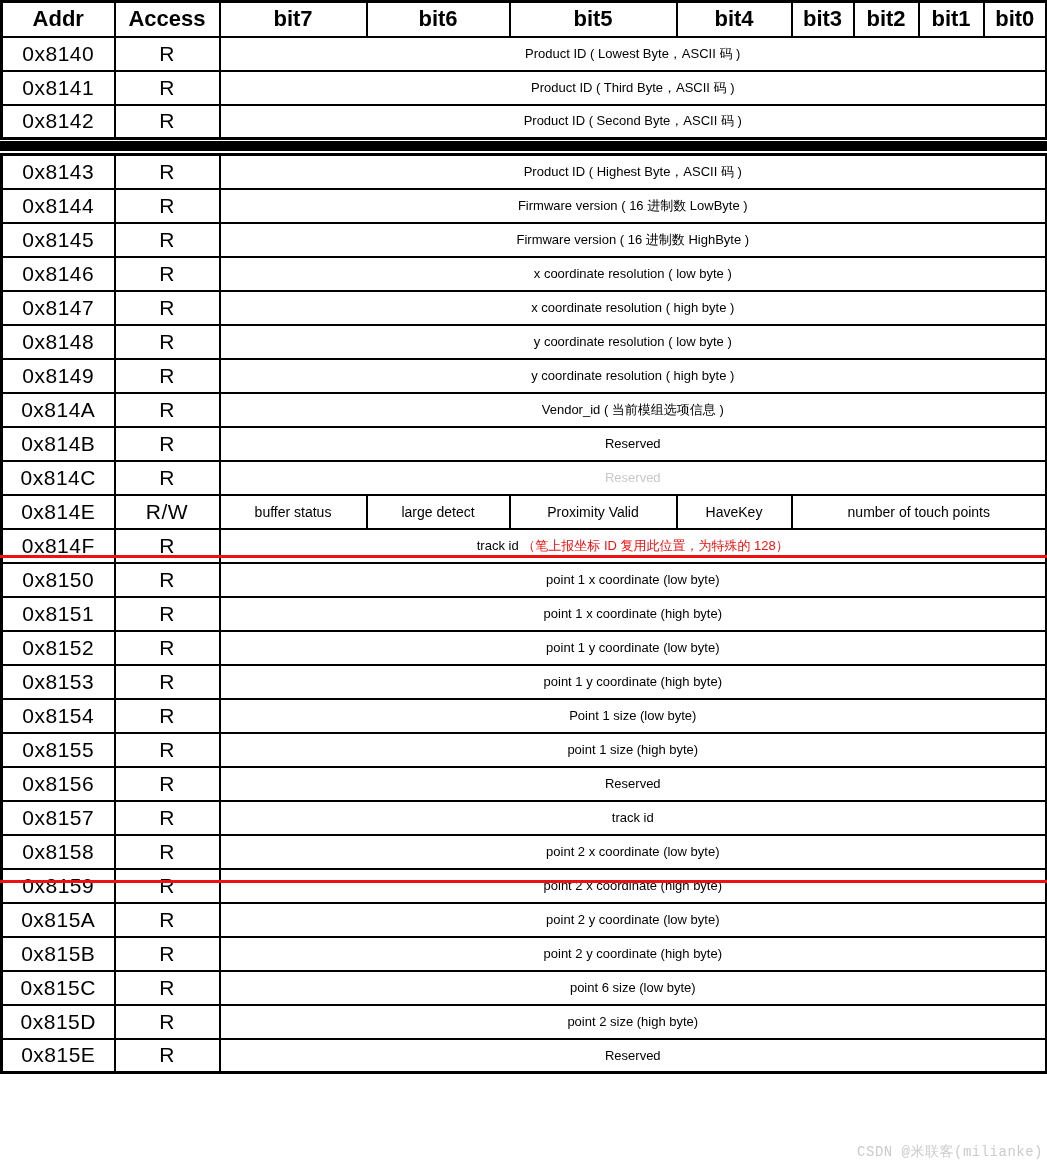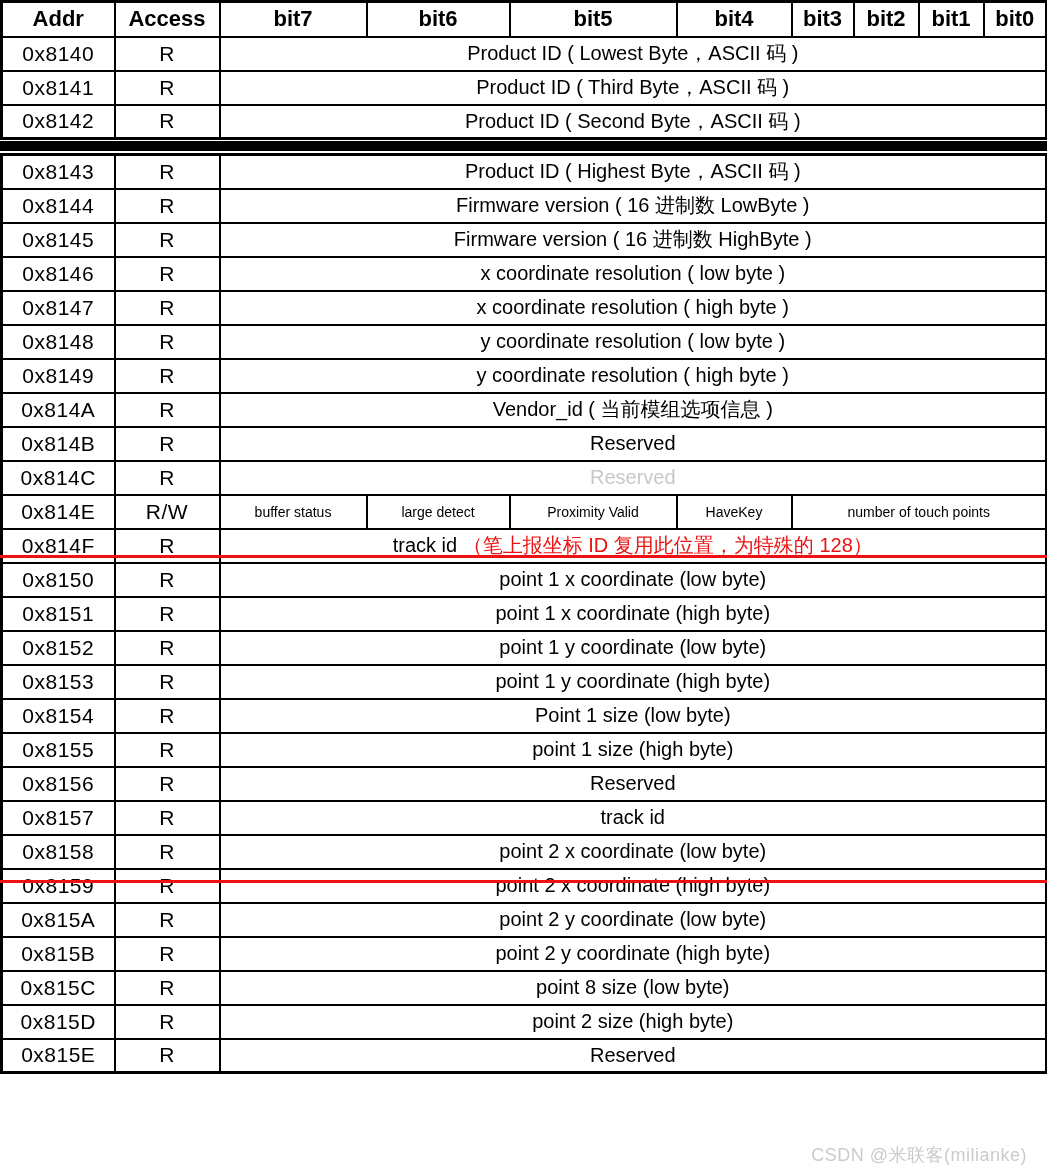--- a/index.html
+++ b/index.html
@@ -30,21 +30,21 @@
     font-weight:bold;
     height:35px;
     color:#000;
   }
   td.addr, td.access {
     font-size:21px;
     height:34px;
     letter-spacing:0.5px;
     color:#000;
   }
-  td.desc { font-size:20px; color:#000; }
+  td.desc { font-size:13px; color:#000; }
   td.bitfield { font-size:14px; color:#000; }
   td.gray-fill { background:#b8b8b8; }
   td.dim { color:#c8c8c8; }
   .seg-red { color:#ee1111; }
 
   .page-break-band {
     width:1047px; height:10px;
     background:#000;
     margin:1px 0 2px 0;
   }
@@ -53,25 +53,26 @@
     position:absolute; left:0;
     width:1047px; height:3px;
     background:#ee1111;
     z-index:5;
   }
   #red-line-1 { top:555px; }
   #red-line-2 { top:880px; }
 
   .watermark {
     position:absolute;
-    right:20px; top:1143px;
-    font-size:18px;
+    right:4px; top:1143px;
+    font-size:14px;
     color:#cbcbcb;
     z-index:4;
     letter-spacing:0.5px;
+    font-family:Liberation Mono, monospace;
   }
 </style>
 </head>
 <body>
 
 <div class="page">
 
   <table class="reg">
     <colgroup>
       <col style="width:113px">
@@ -254,21 +255,21 @@
           <td colspan="8" class="desc">point 2 y coordinate (low byte)</td>
         </tr>
         <tr>
           <td class="addr">0x815B</td>
           <td class="access">R</td>
           <td colspan="8" class="desc">point 2 y coordinate (high byte)</td>
         </tr>
         <tr>
           <td class="addr">0x815C</td>
           <td class="access">R</td>
-          <td colspan="8" class="desc">point 8 size (low byte)</td>
+          <td colspan="8" class="desc">point 6 size (low byte)</td>
         </tr>
         <tr>
           <td class="addr">0x815D</td>
           <td class="access">R</td>
           <td colspan="8" class="desc">point 2 size (high byte)</td>
         </tr>
         <tr>
           <td class="addr">0x815E</td>
           <td class="access">R</td>
           <td colspan="8" class="desc">Reserved</td>

